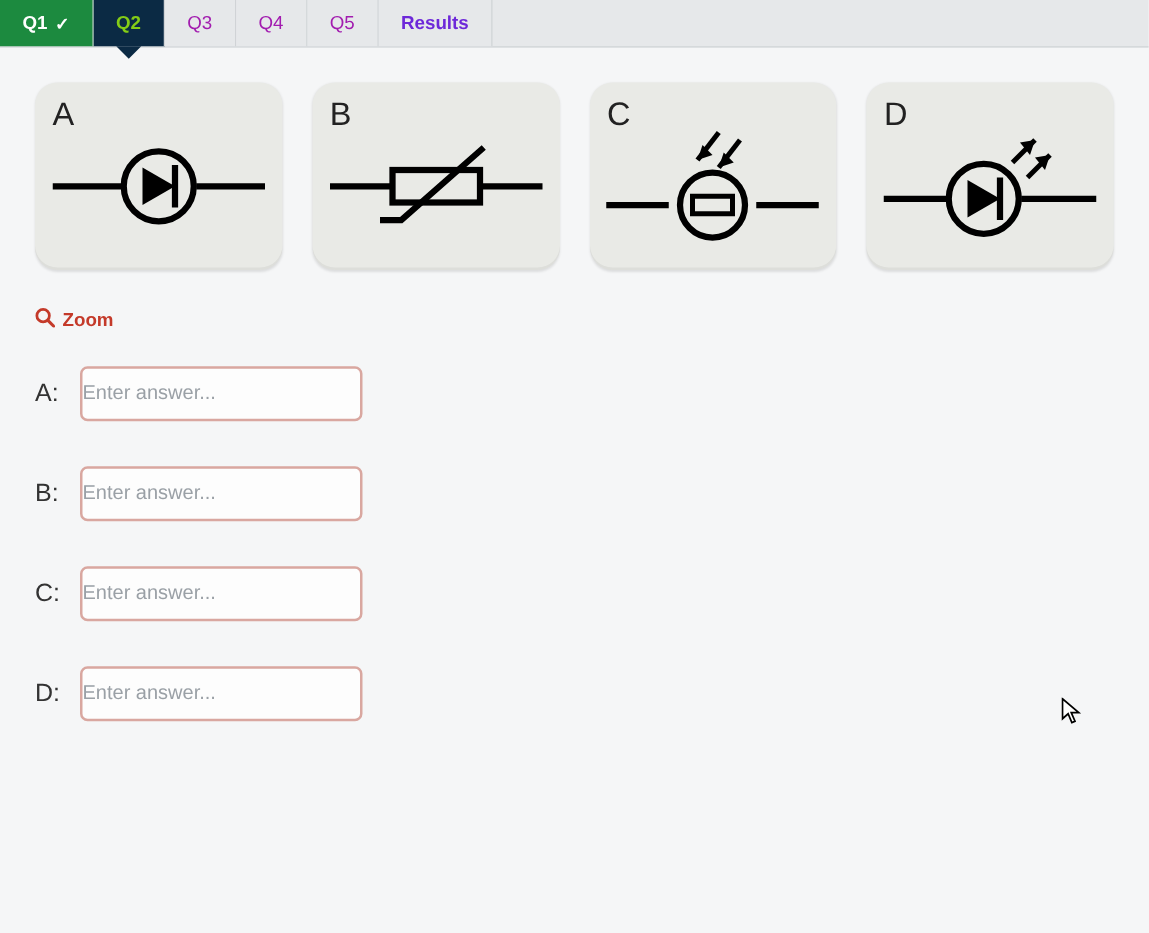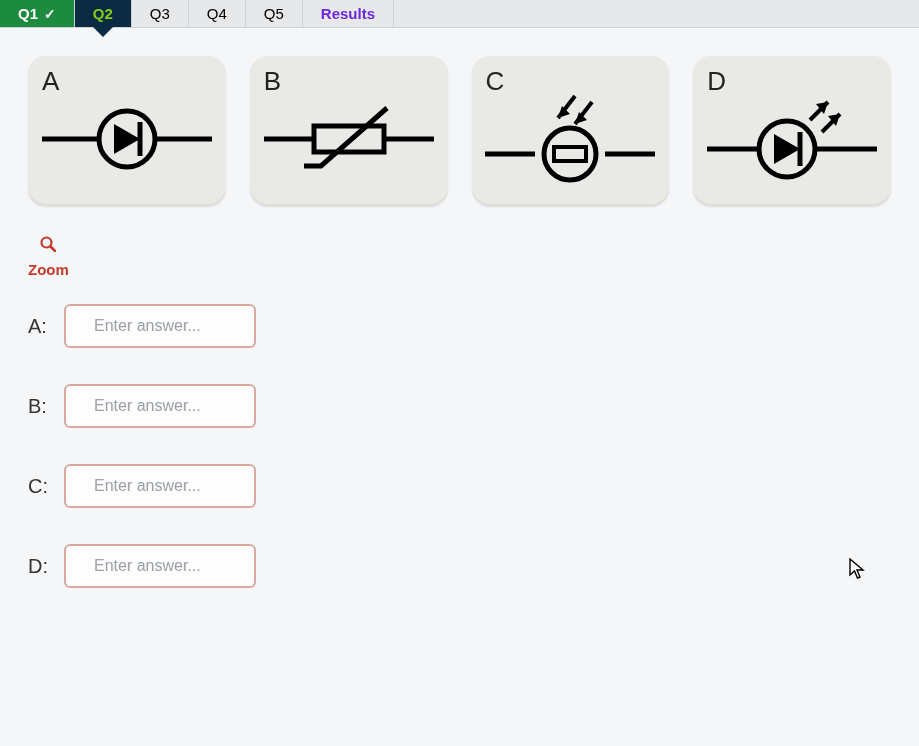--- a/index.html
+++ b/index.html
@@ -9,31 +9,31 @@
       color: #333;
       width: 919px;
       height: 746px;
       overflow: hidden;
       position: relative;
     }
     
     .tabbar {
       display: flex;
       align-items: stretch;
-      height: 28px;
+      height: 38px;
       background: #e6e8ea;
       border-bottom: 1px solid #d0d3d6;
     }
     .tab {
       display: flex;
       align-items: center;
       justify-content: center;
       padding: 0 18px;
       font-size: 15px;
-      color: #000000;
+      color: #a21caf;
       background: #e6e8ea;
       border-right: 1px solid #d0d3d6;
       cursor: pointer;
       position: relative;
     }
     .tab.completed {
       background: #1c8a3f;
       color: #fff;
       font-weight: 600;
     }
@@ -95,21 +95,20 @@
     
     .zoom {
       display: inline-flex;
       align-items: center;
       gap: 6px;
       margin-top: 30px;
       color: #c43a2a;
       font-weight: 700;
       font-size: 15px;
       cursor: pointer;
-      flex-direction: column;
     }
     .zoom-icon {
       display: inline-block;
       font-size: 15px;
       color: #c43a2a;
     }
 
     
     .question {
       margin-top: 28px;
@@ -125,25 +124,25 @@
       display: flex;
       align-items: center;
       margin-bottom: 36px;
     }
     .answer-label {
       width: 36px;
       font-size: 20px;
       color: #333;
     }
     .answer-input {
-      width: 192px;
+      width: 226px;
       height: 44px;
       border: 2px solid #d9a7a0;
       border-radius: 6px;
-      padding: 0 28px;
+      padding: 0 0;
       font-size: 16px;
       color: #777;
       background: #fdfdfd;
       outline: none;
     }
     .answer-input::placeholder {
       color: #9aa0a6;
     }
 
     

